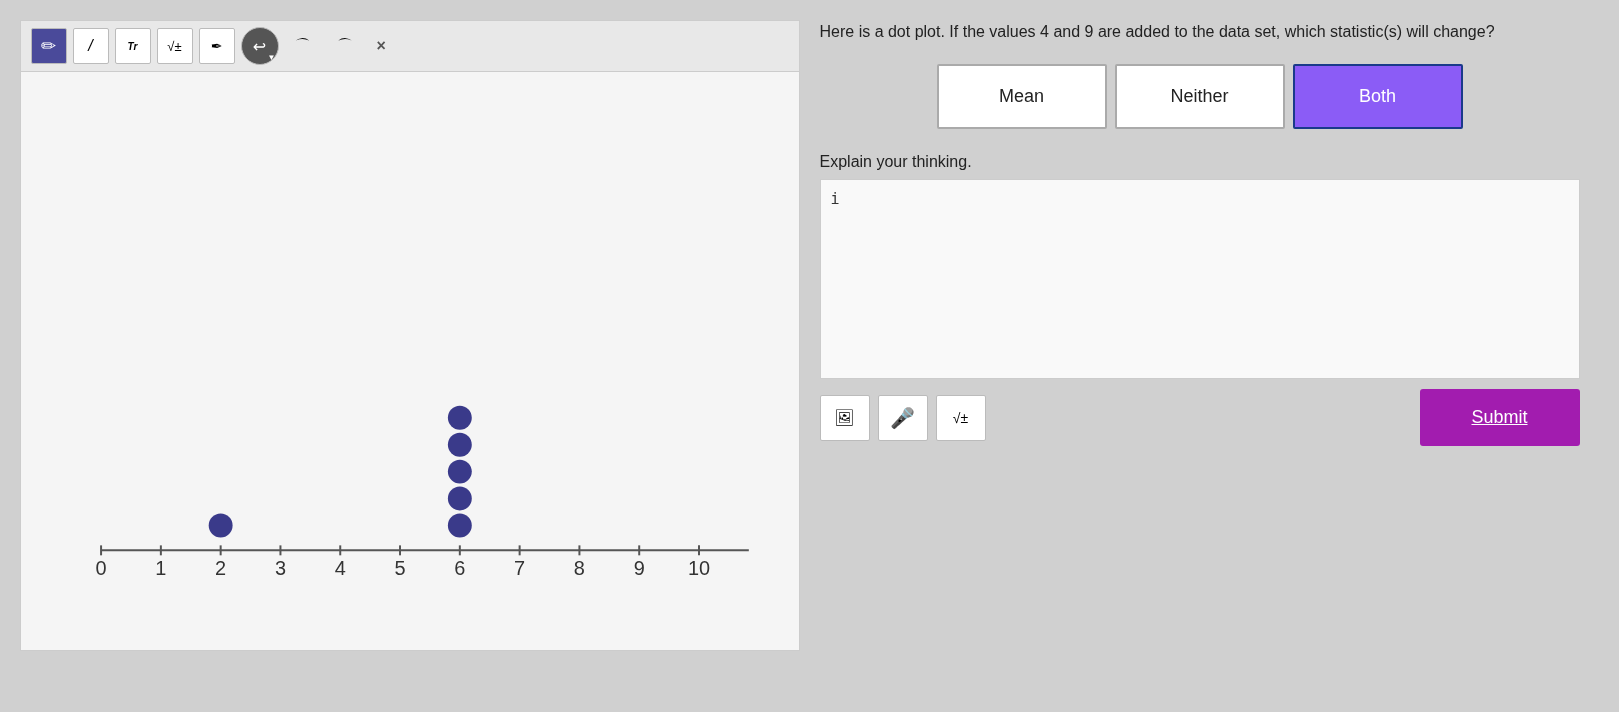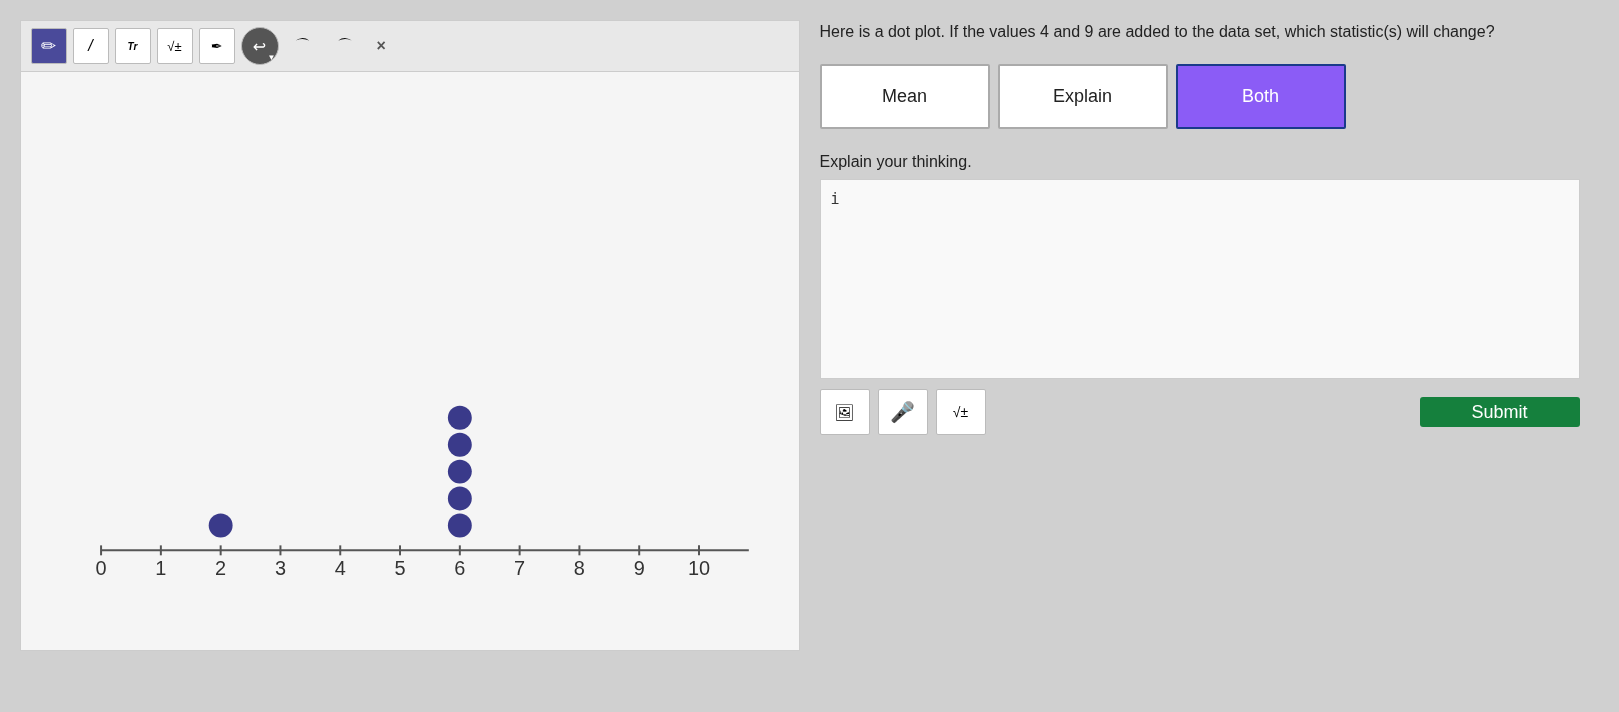--- a/index.html
+++ b/index.html
@@ -99,20 +99,21 @@
       font-size: 16px;
       color: #222;
       line-height: 1.5;
       margin-bottom: 20px;
     }
     .answer-buttons {
       display: flex;
       flex-direction: row;
       gap: 8px;
       margin-bottom: 24px;
+      justify-content: center;
     }
     .answer-btn {
       width: 170px;
       height: 65px;
       border: 2px solid #aaa;
       background: #fff;
       font-size: 18px;
       cursor: pointer;
       border-radius: 2px;
       color: #222;
@@ -157,27 +158,28 @@
       background: #fff;
       font-size: 16px;
       cursor: pointer;
       display: flex;
       align-items: center;
       justify-content: center;
       border-radius: 2px;
     }
     .submit-btn {
       width: 160px;
-      height: 30px;
-      background: #15803d;
+      height: 57px;
+      background: #a21caf;
       color: #fff;
       border: none;
       font-size: 18px;
       cursor: pointer;
       border-radius: 3px;
+      text-decoration: underline;
     }
   </style>
 </head>
 <body>
 
 <div class="main-container">
 
   <div class="left-panel">
 
     <div class="toolbar">
@@ -246,21 +248,21 @@
         <circle cx="440" cy="347" r="12" fill="#3a3a8a"></circle>
       </svg>
     </div>
   </div>
 
   <div class="right-panel">
     <p class="question-text">Here is a dot plot. If the values 4 and 9 are added to the data set, which statistic(s) will change?</p>
 
     <div class="answer-buttons">
       <button class="answer-btn">Mean</button>
-      <button class="answer-btn">Explain</button>
+      <button class="answer-btn">Neither</button>
       <button class="answer-btn selected">Both</button>
     </div>
 
     <p class="explain-label">Explain your thinking.</p>
 
     <textarea class="explain-textarea" style="">i</textarea>
 
     <div class="bottom-toolbar">
       <div class="bottom-tools">
         <button class="bottom-tool-btn">

